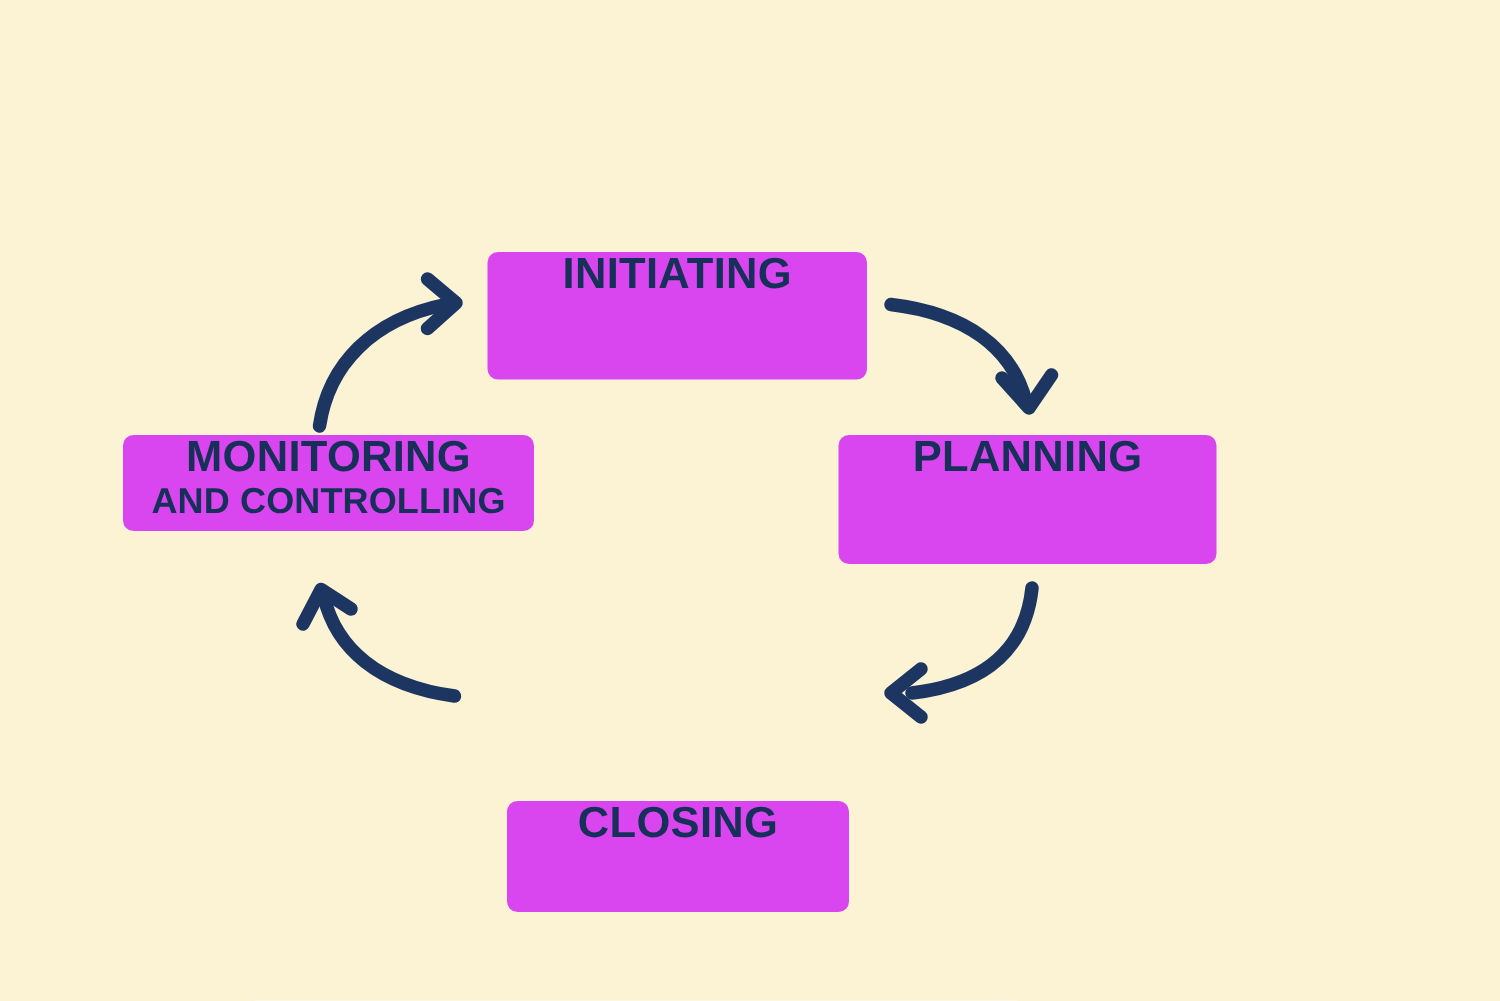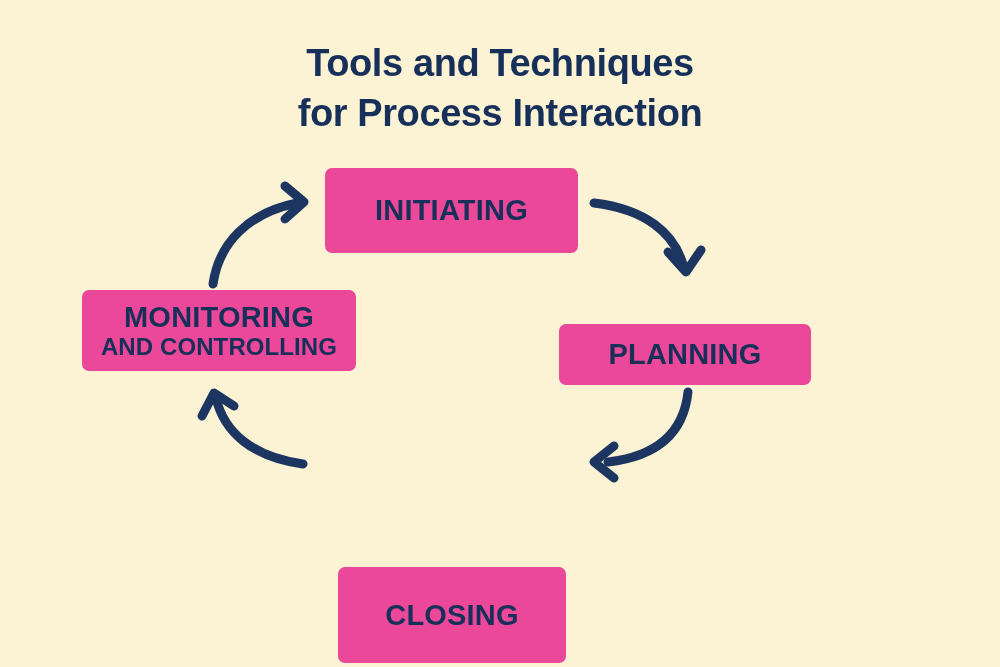--- a/index.html
+++ b/index.html
@@ -31,49 +31,49 @@
     font-size: 38px;
     line-height: 50px;
     letter-spacing: -0.4px;
   }
   #title .tl {
     display: block;
     white-space: nowrap;
   }
   .phase-box {
     position: absolute;
-    background: #ec4899;
+    background: #d946ef;
     border-radius: 7px;
     display: flex;
     flex-direction: column;
     align-items: center;
-    justify-content: center;
+    justify-content: flex-start;
     box-sizing: border-box;
   }
   .phase-label {
     color: #17305A;
     font-family: "Liberation Sans", sans-serif;
     font-weight: bold;
     font-size: 29px;
     letter-spacing: 0.2px;
     white-space: nowrap;
     line-height: 1.05;
     text-align: center;
   }
   .phase-label.sub {
     font-size: 24px;
     letter-spacing: 0.1px;
     margin-top: 2px;
   }
   
   #box-initiating { left: 325px; top: 168px;  width: 253px; height: 85px; }
-  #box-planning   { left: 559px; top: 290px;  width: 252px; height: 61px; margin-top: 34px; }
-  #box-monitoring { left: 82px;  top: 290px;  width: 274px; height: 81px; }
+  #box-planning   { left: 559px; top: 290px;  width: 252px; height: 86px; }
+  #box-monitoring { left: 82px;  top: 290px;  width: 274px; height: 64px; }
   #box-executing  { left: 325px; top: 416px;  width: 253px; height: 86px; }
-  #box-closing    { left: 338px; top: 567px;  width: 228px; height: 96px; }
+  #box-closing    { left: 338px; top: 534px;  width: 228px; height: 74px; }
 
   #arrows {
     position: absolute;
     left: 0;
     top: 0;
     width: 1000px;
     height: 667px;
     pointer-events: none;
   }
   .arrow-path {
@@ -89,24 +89,20 @@
     stroke-width: 9;
     stroke-linecap: round;
     stroke-linejoin: round;
   }
 </style>
 </head>
 <body>
 
 <div id="canvas">
 
-  <div id="title">
-    <span class="tl">Tools and Techniques</span>
-    <span class="tl">for Process Interaction</span>
-  </div>
 
   <svg id="arrows" viewBox="0 0 1000 667" xmlns="http://www.w3.org/2000/svg">
 
     <g>
       <path class="arrow-path" d="M 594 203 C 644 209 675 232 684 268"></path>
       <path class="arrow-head" d="M 668 252 L 686 272 L 701 250"></path>
     </g>
 
     <g>
       <path class="arrow-path" d="M 688 392 C 684 430 660 456 608 462"></path>

